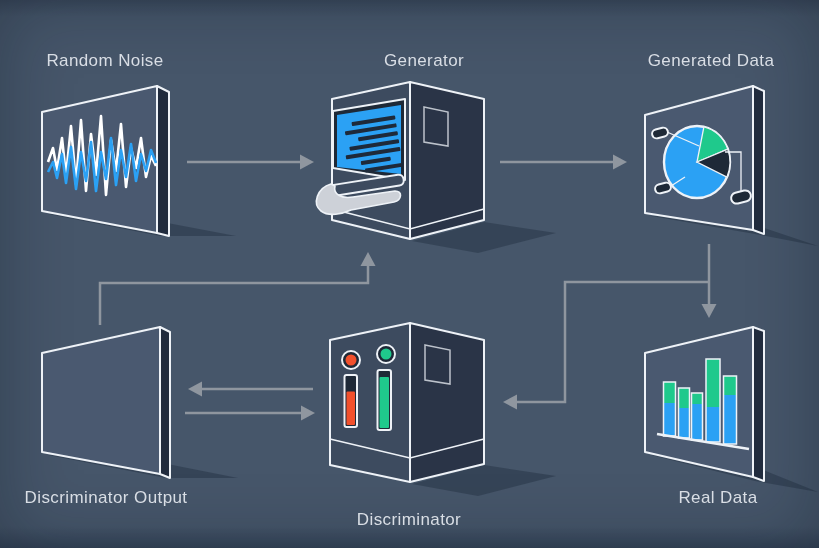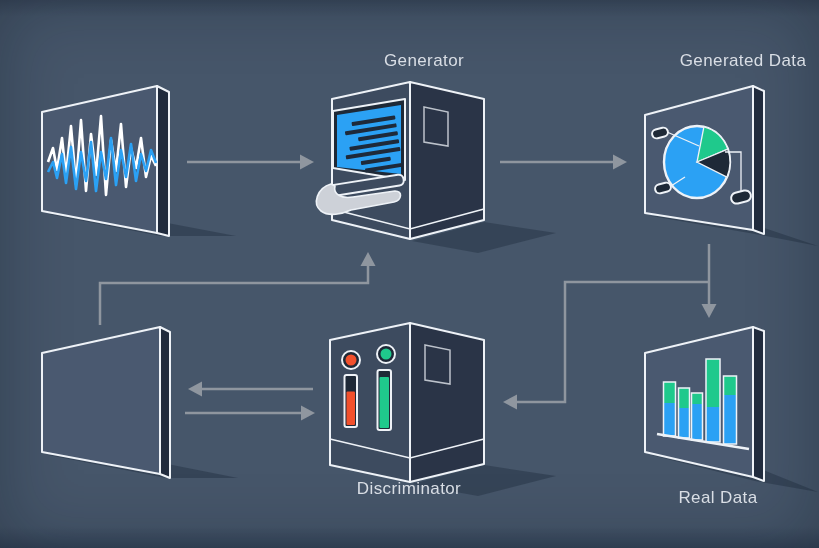--- a/index.html
+++ b/index.html
@@ -149,18 +149,20 @@
       <rect x="706" y="407" width="14" height="35" fill="#2ba1f4"></rect>
       <rect x="706" y="359" width="14" height="83" fill="none" stroke-width="1.5" stroke="#eef2f7"></rect>
       <rect x="723.5" y="376" width="13" height="19" fill="#1fc98c"></rect>
       <rect x="723.5" y="395" width="13" height="49" fill="#2ba1f4"></rect>
       <rect x="723.5" y="376" width="13" height="68" fill="none" stroke-width="1.5" stroke="#eef2f7"></rect>
       <line x1="657" y1="434" x2="749" y2="449" stroke-width="2.5" stroke="#eef2f7"></line>
     </g>
   </g>
 </svg>
 
+<div class="label" style="left:105px; top:52px;">Random Noise</div>
 <div class="label" style="left:424px; top:52px;">Generator</div>
-<div class="label" style="left:711px; top:52px;margin-left:32px;">Generated Data</div>
-<div class="label" style="left:409px; top:480px;">Discriminator</div>
+<div class="label" style="left:711px; top:52px;">Generated Data</div>
+<div class="label" style="left:106px; top:489px;">Discriminator Output</div>
+<div class="label" style="left:409px; top:511px;">Discriminator</div>
 <div class="label" style="left:718px; top:489px;">Real Data</div>
 
 </div>
 
 </body></html>

